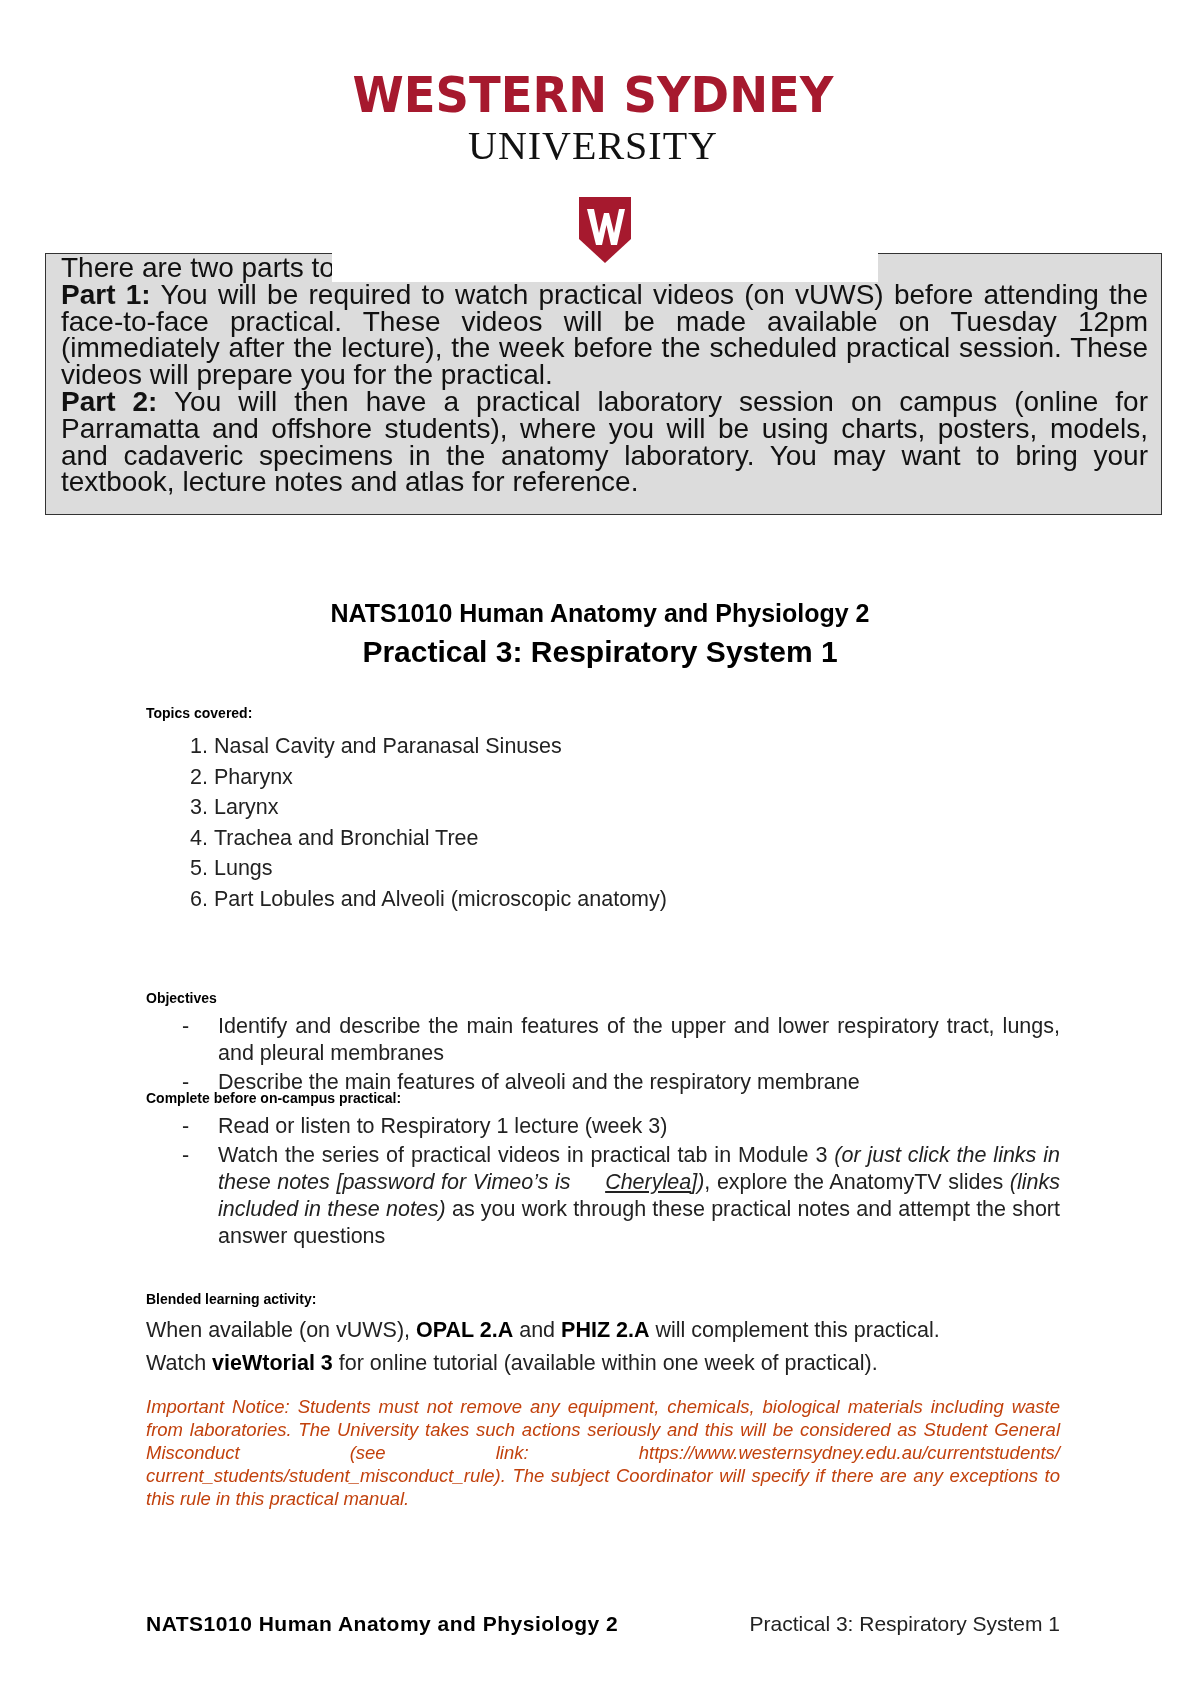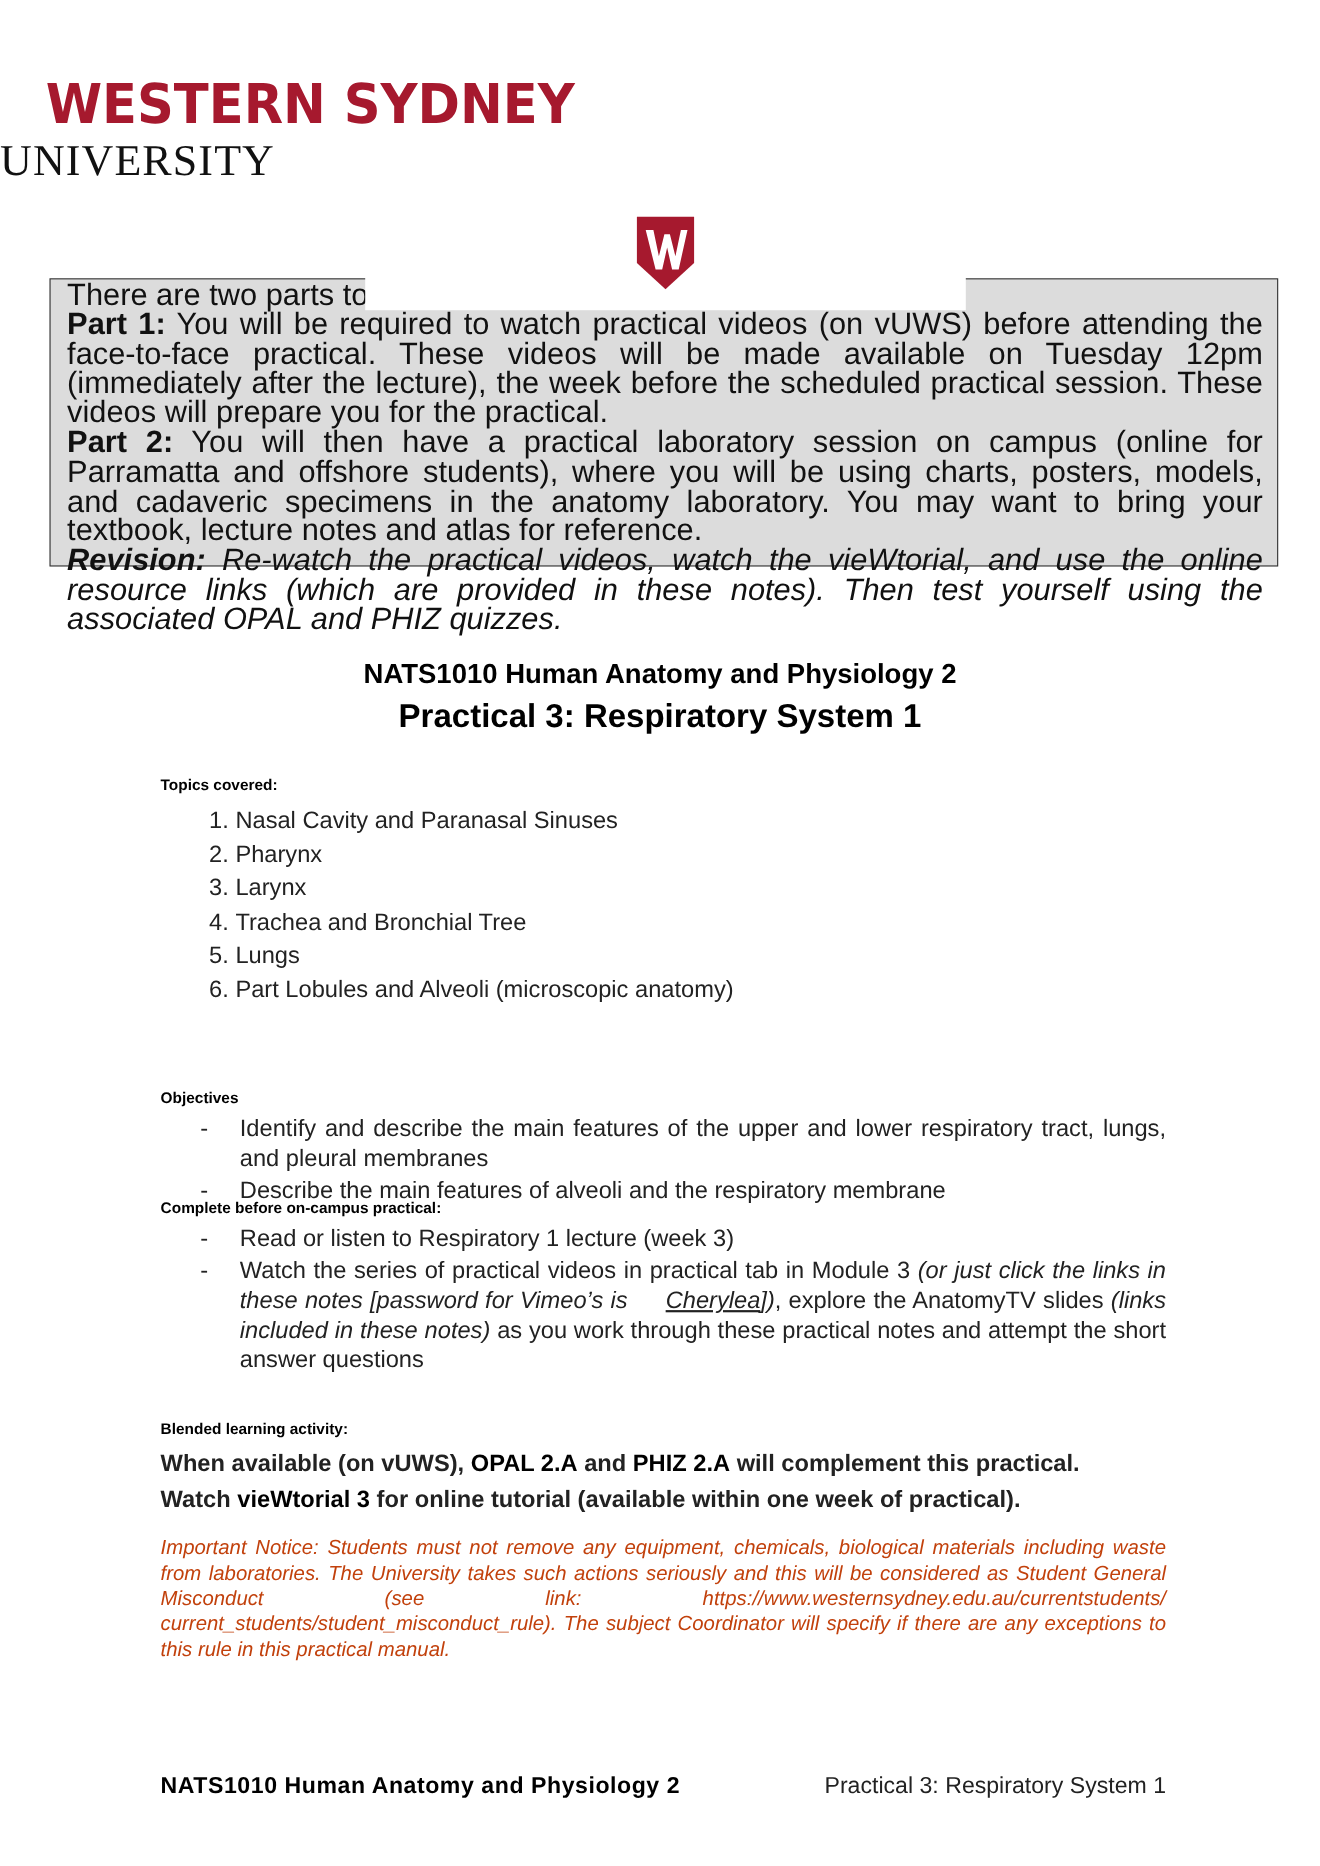--- a/index.html
+++ b/index.html
@@ -1,18 +1,18 @@
 <!DOCTYPE html>
 <html><head>
   <meta charset="utf-8">
   <style>
     html, body { margin: 0; padding: 0; background: #ffffff; }
     body { width: 1200px; height: 1696px; position: relative; overflow: hidden; font-family: "Liberation Sans", sans-serif; color: #000; }
 
-    .logo-wordmark { position: absolute; left: 0; width: 1186px; top: 68px; }
+    .logo-wordmark { position: absolute; left: 0; width: 1186px; top: 68px; text-align: center; }
     .logo-western { font-family: "DejaVu Sans", sans-serif; font-weight: bold; font-size: 50px; letter-spacing: 0px; color: #a6192e; line-height: 54px; transform: scaleX(0.93); }
     .logo-university { font-family: Liberation Serif, serif; font-size: 40px; color: #111; line-height: 44px; letter-spacing: 1px; margin-top: 2px; }
 
     .shield { position: absolute; left: 577px; top: 195px; width: 56px; height: 70px; }
 
     .infobox { position: absolute; left: 45px; top: 253px; width: 1117px; height: 262px; background: #dcdcdc; border: 1.5px solid #333; box-sizing: border-box; }
     .infobox-mask { position: absolute; left: 332px; top: 240px; width: 546px; height: 42px; background: #ffffff; }
     .infobox-text { position: absolute; left: 61px; top: 255px; width: 1087px; font-size: 28px; line-height: 26.8px; text-align: justify; color: #111; }
     .infobox-text p { margin: 0; }
     .infobox-text b { font-weight: bold; }
@@ -29,21 +29,21 @@
     .topics li { padding-left: 44px; line-height: 30.5px; }
     .topics li span.num { display: inline-block; width: 24px; }
 
     .objectives { top: 945px; margin-top: 40px; }
     .dash-list { margin: 1px 0 0 0; padding: 0; list-style: none; }
     .dash-list li { position: relative; padding-left: 72px; line-height: 27px; margin-bottom: 2px; text-align: justify; }
     .dash-list li .dash { position: absolute; left: 36px; top: 0; }
 
     .complete { top: 1085px; }
     .blended { top: 1286px; }
-    .blended p { margin: 2px 0 0 0; line-height: 31px; font-weight: bold; }
+    .blended p { margin: 2px 0 0 0; line-height: 31px; }
     .blended b { color: #000; }
 
     .notice { position: absolute; left: 146px; top: 1395px; width: 914px; font-size: 18.5px; line-height: 23px; font-style: italic; text-align: justify; color: #c2410c; }
 
     .footer { position: absolute; top: 1610px; left: 146px; width: 914px; font-size: 21px; line-height: 28px; }
     .footer-left { position: absolute; left: 0; font-weight: bold; letter-spacing: 0.5px; }
     .footer-right { position: absolute; right: 0; color: #222; }
 
     u { text-decoration: underline; margin-left: 28px; }
   </style>
@@ -54,21 +54,20 @@
   <div class="logo-western">WESTERN SYDNEY</div>
   <div class="logo-university">UNIVERSITY</div>
 </div>
 
 <div class="infobox"></div>
 
 <div class="infobox-text">
   <p><span>There are two parts to this</span></p>
   <p><b>Part 1:</b><span> You will be required to watch practical videos (on vUWS) before attending the face-to-face practical. These videos will be made available on Tuesday 12pm (immediately after the lecture), the week before the scheduled practical session. These videos will prepare you for the practical.</span></p>
   <p><b>Part 2:</b><span> You will then have a practical laboratory session on campus (online for Parramatta and offshore students), where you will be using charts, posters, models, and cadaveric specimens in the anatomy laboratory. You may want to bring your textbook, lecture notes and atlas for reference.</span></p>
-  <p><b><i>Revision:</i></b><i> Re-watch the practical videos, watch the vieWtorial, and use the online resource links (which are provided in these notes). Then test yourself using the associated OPAL and PHIZ quizzes.</i></p>
 </div>
 
 <div class="infobox-mask"></div>
 
 <svg class="shield" viewBox="0 0 56 70">
   <path d="M2 2 H54 V44 L28 68 L2 44 Z" fill="#a6192e"></path>
   <path d="M10 14 L17 14 L22 38 L27 18 L32 18 L37 38 L42 14 L48 14 L40 50 L34 50 L29.5 30 L25 50 L19 50 Z" fill="#ffffff"></path>
 </svg>
 
 <div class="course-title">NATS1010 Human Anatomy and Physiology 2</div>

